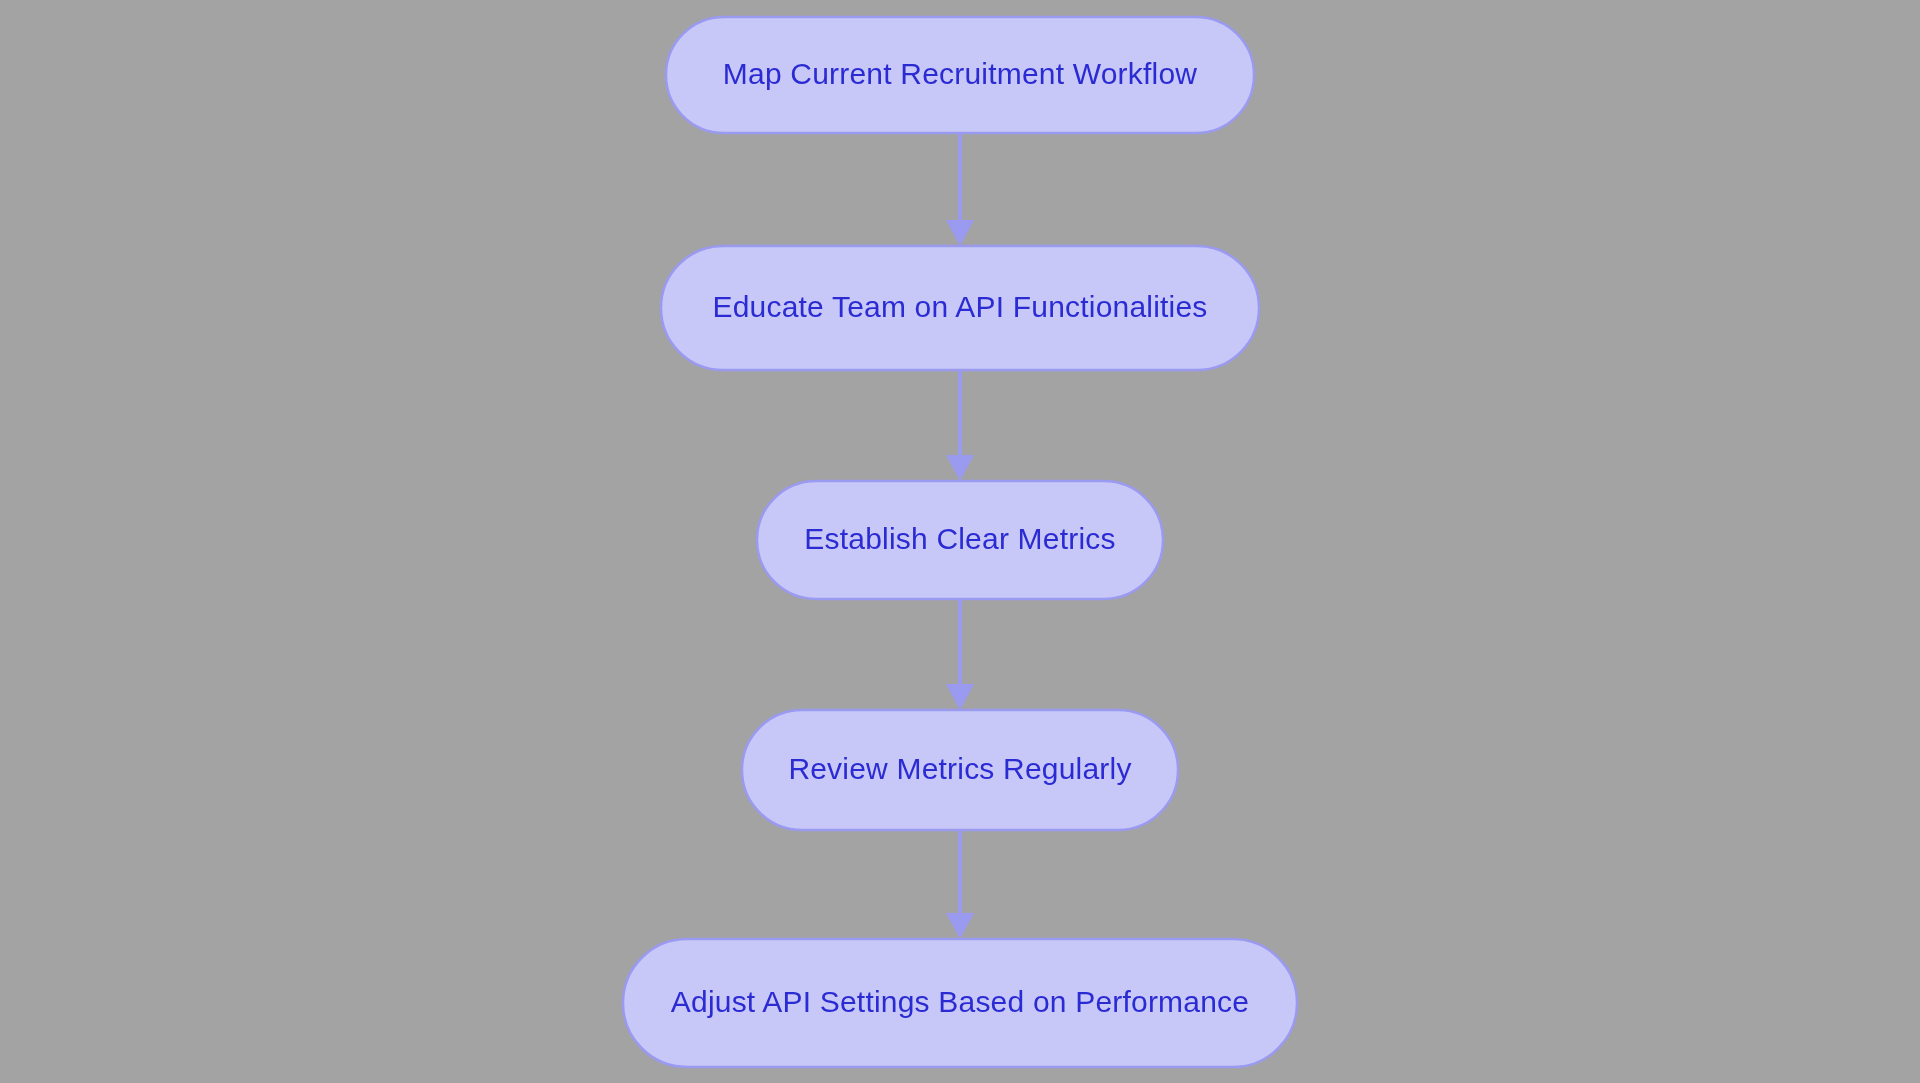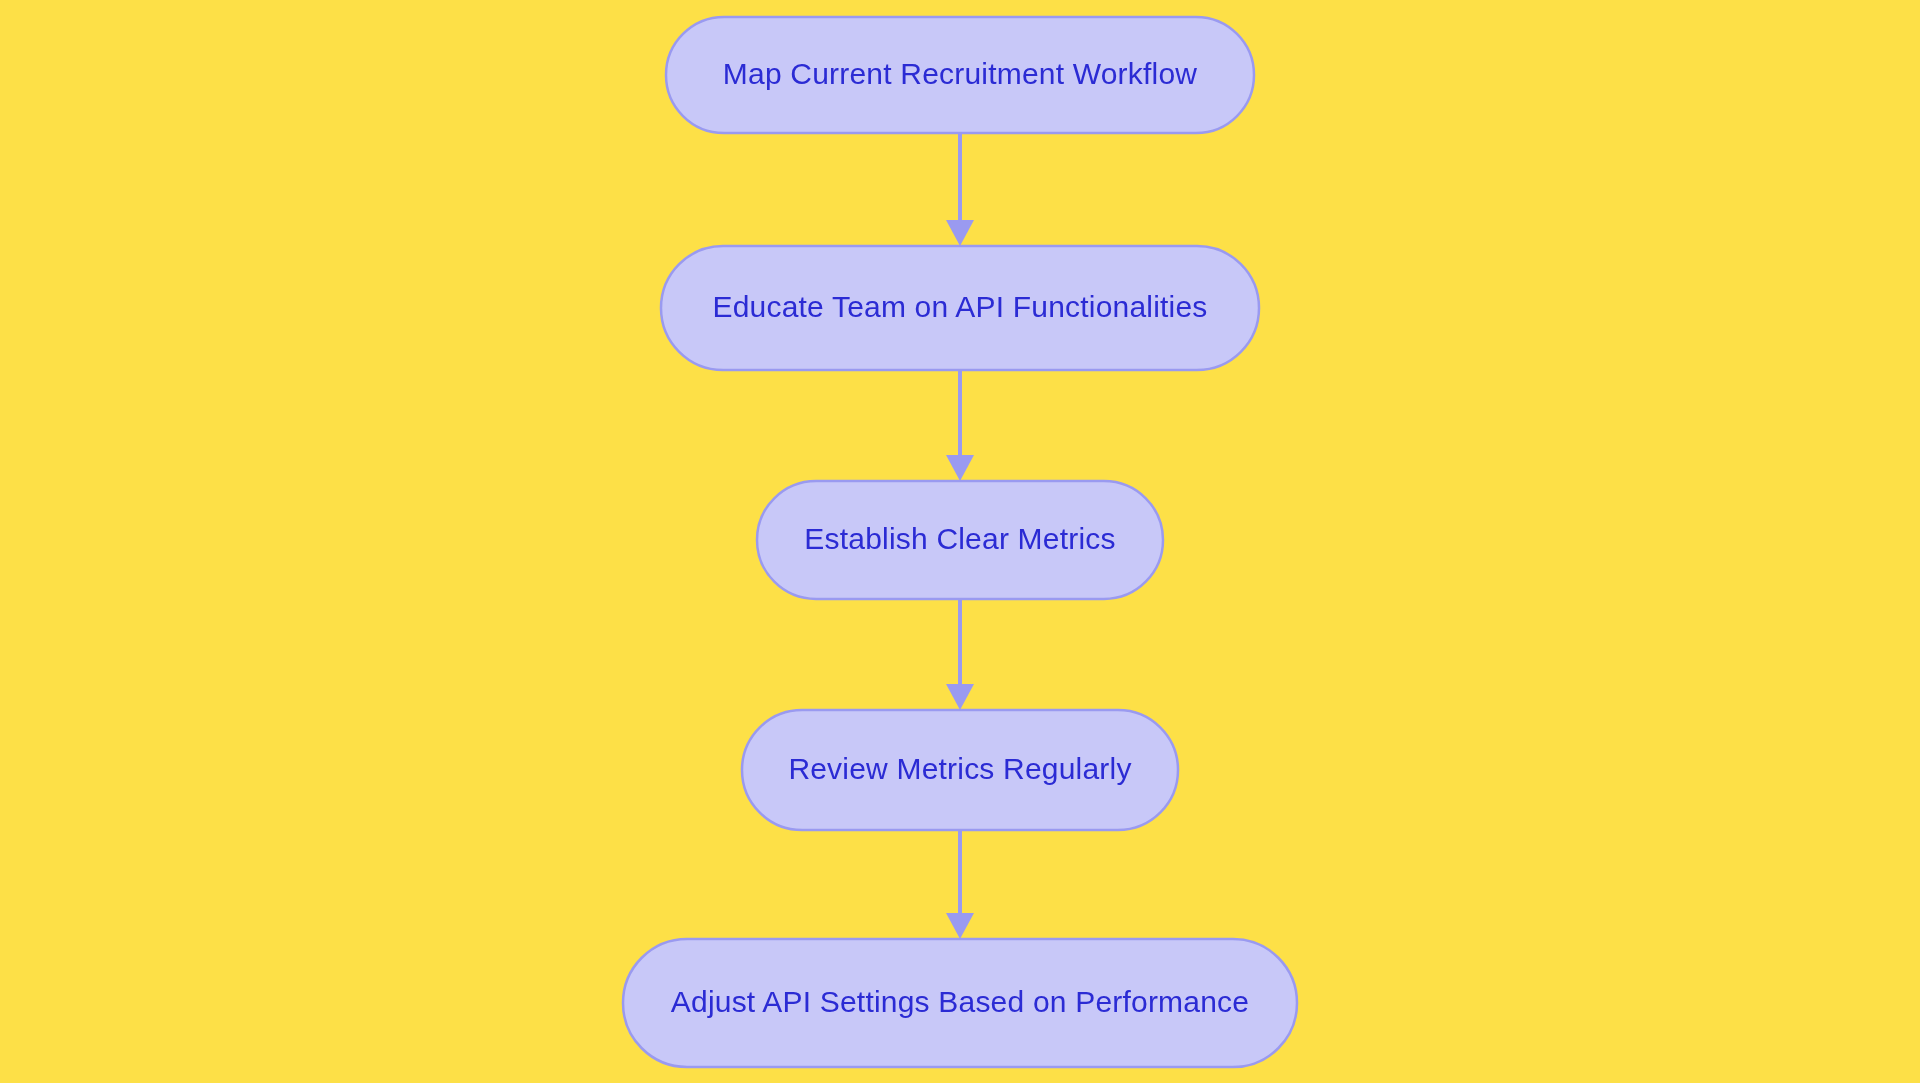--- a/index.html
+++ b/index.html
@@ -13,21 +13,21 @@
     width: 1920px;
     height: 1083px;
     font-family: "Liberation Sans", sans-serif;
     overflow: hidden;
   }
 
   #flowchart-canvas {
     position: relative;
     width: 1920px;
     height: 1083px;
-    background: #fde047;
+    background: #a3a3a3;
   }
 
   #flow-svg {
     position: absolute;
     top: 0;
     left: 0;
     width: 1920px;
     height: 1083px;
     display: block;
   }

